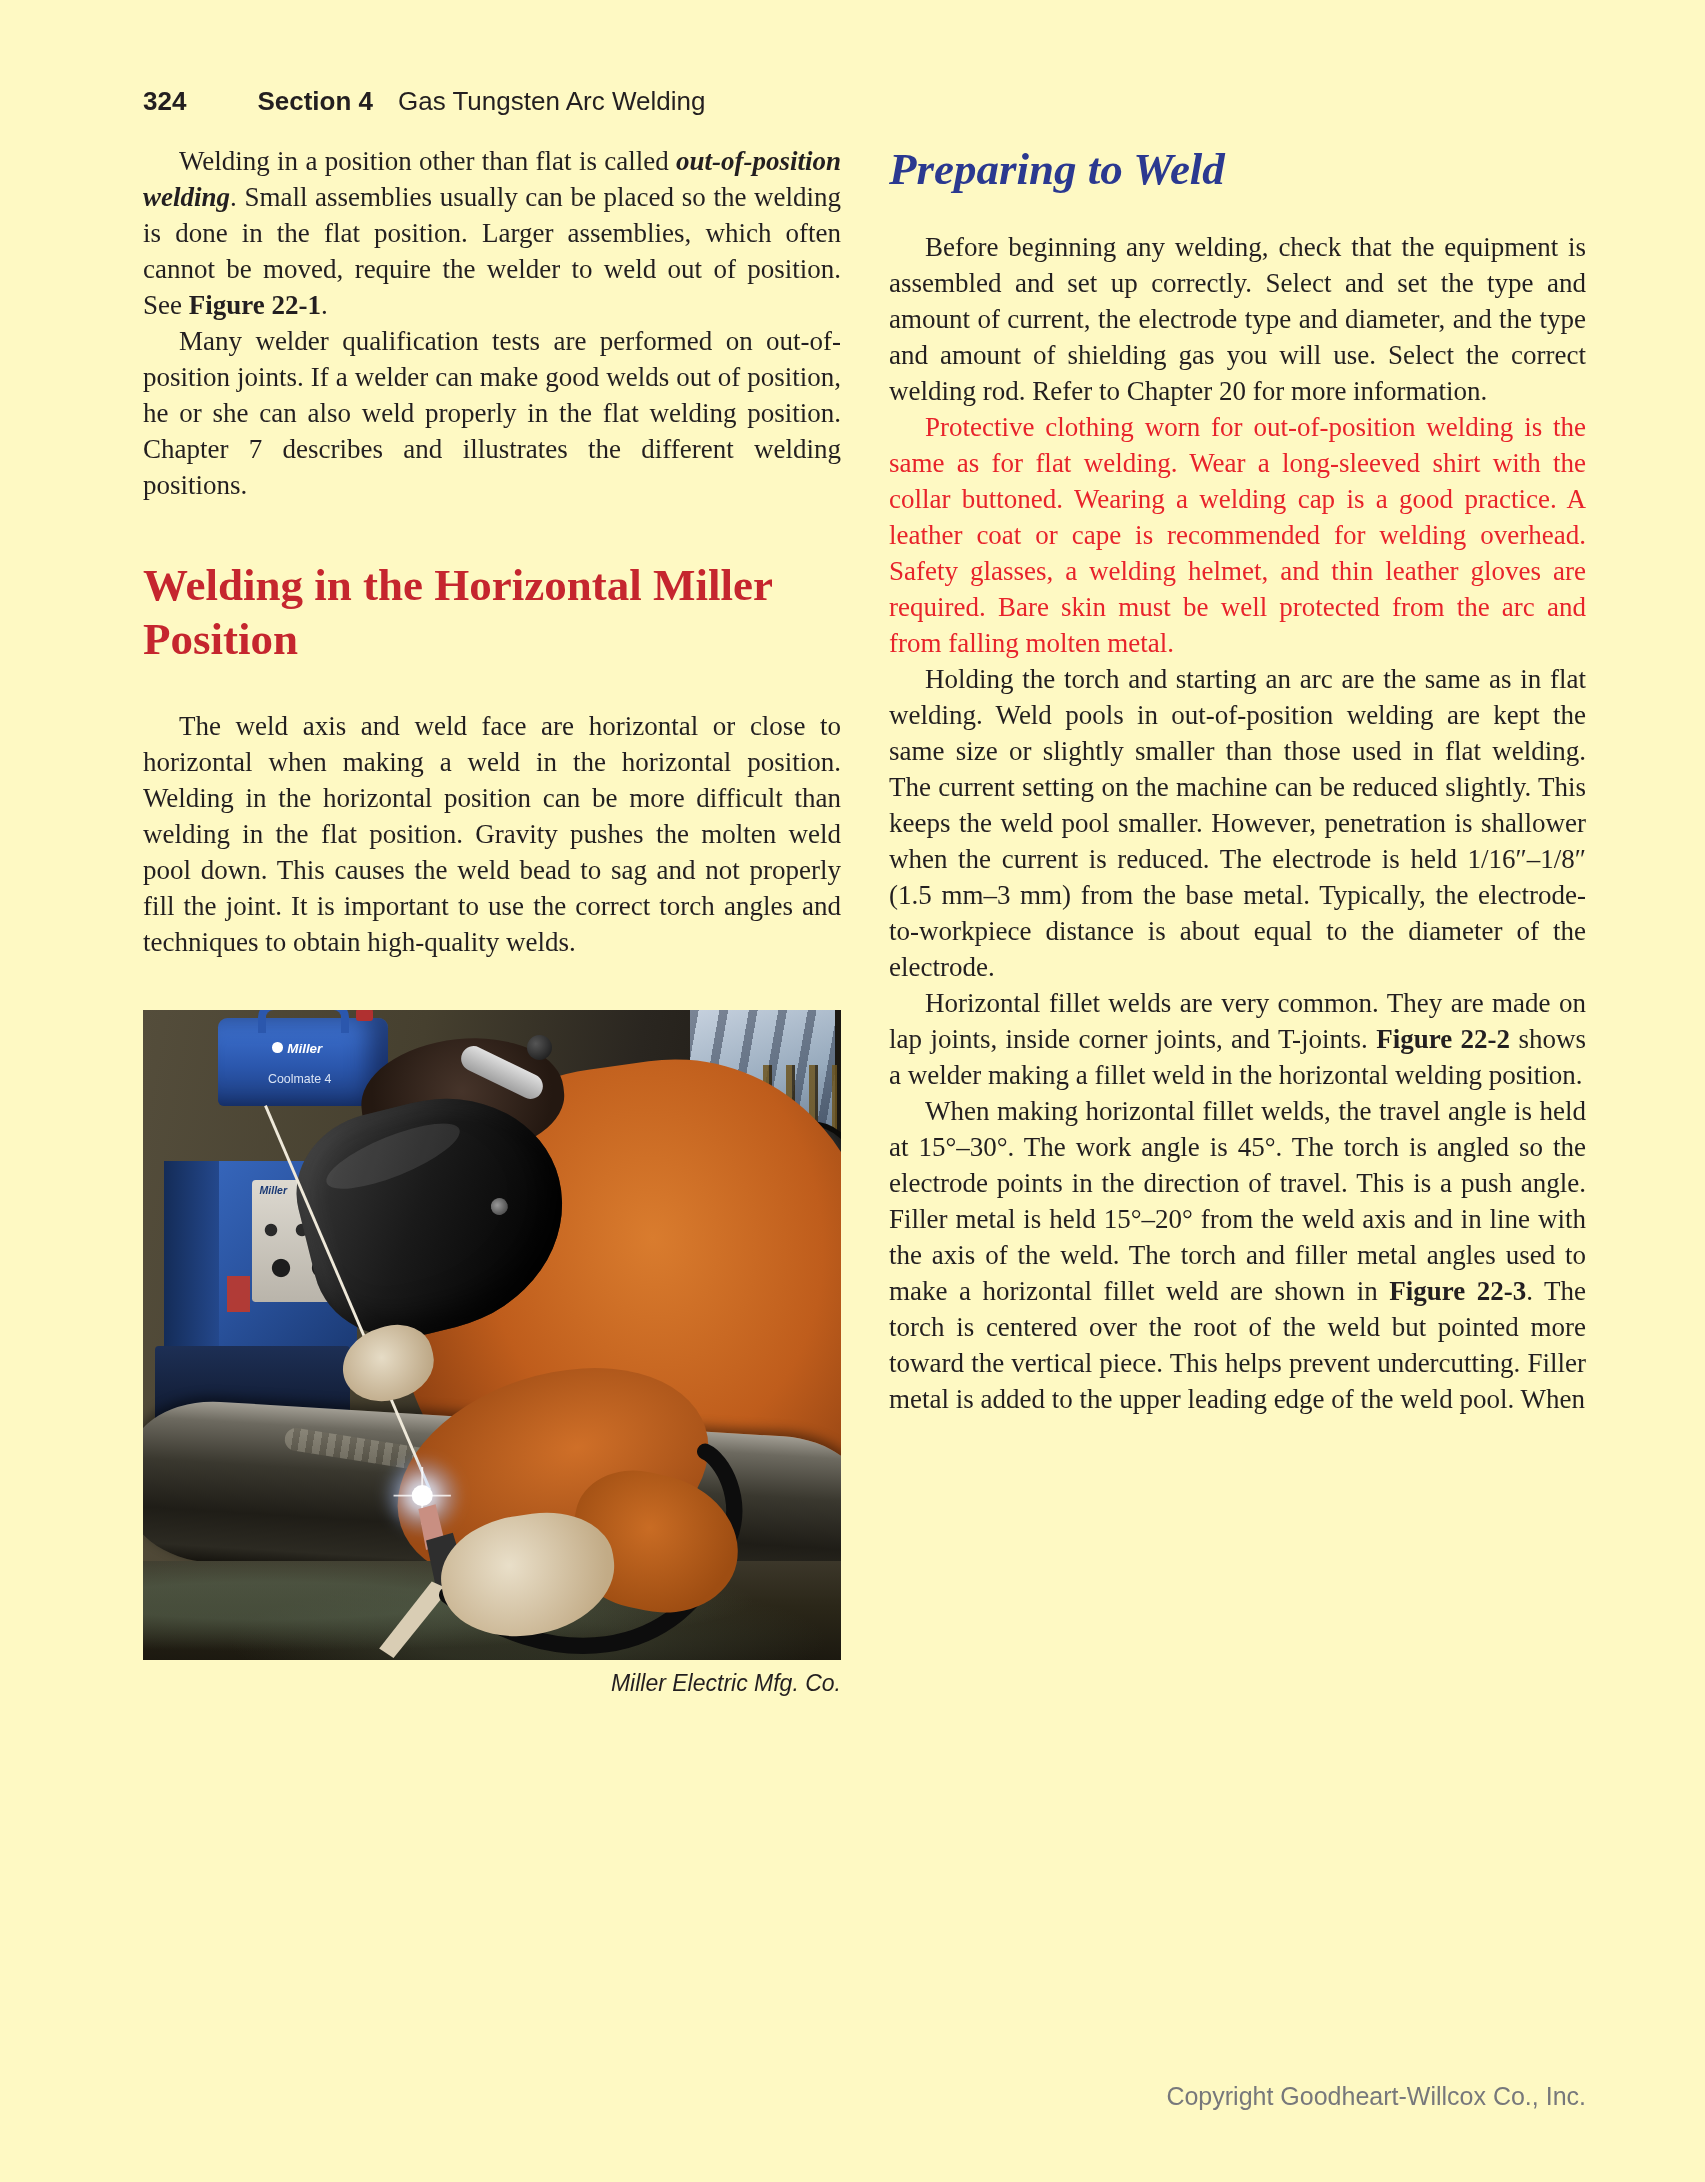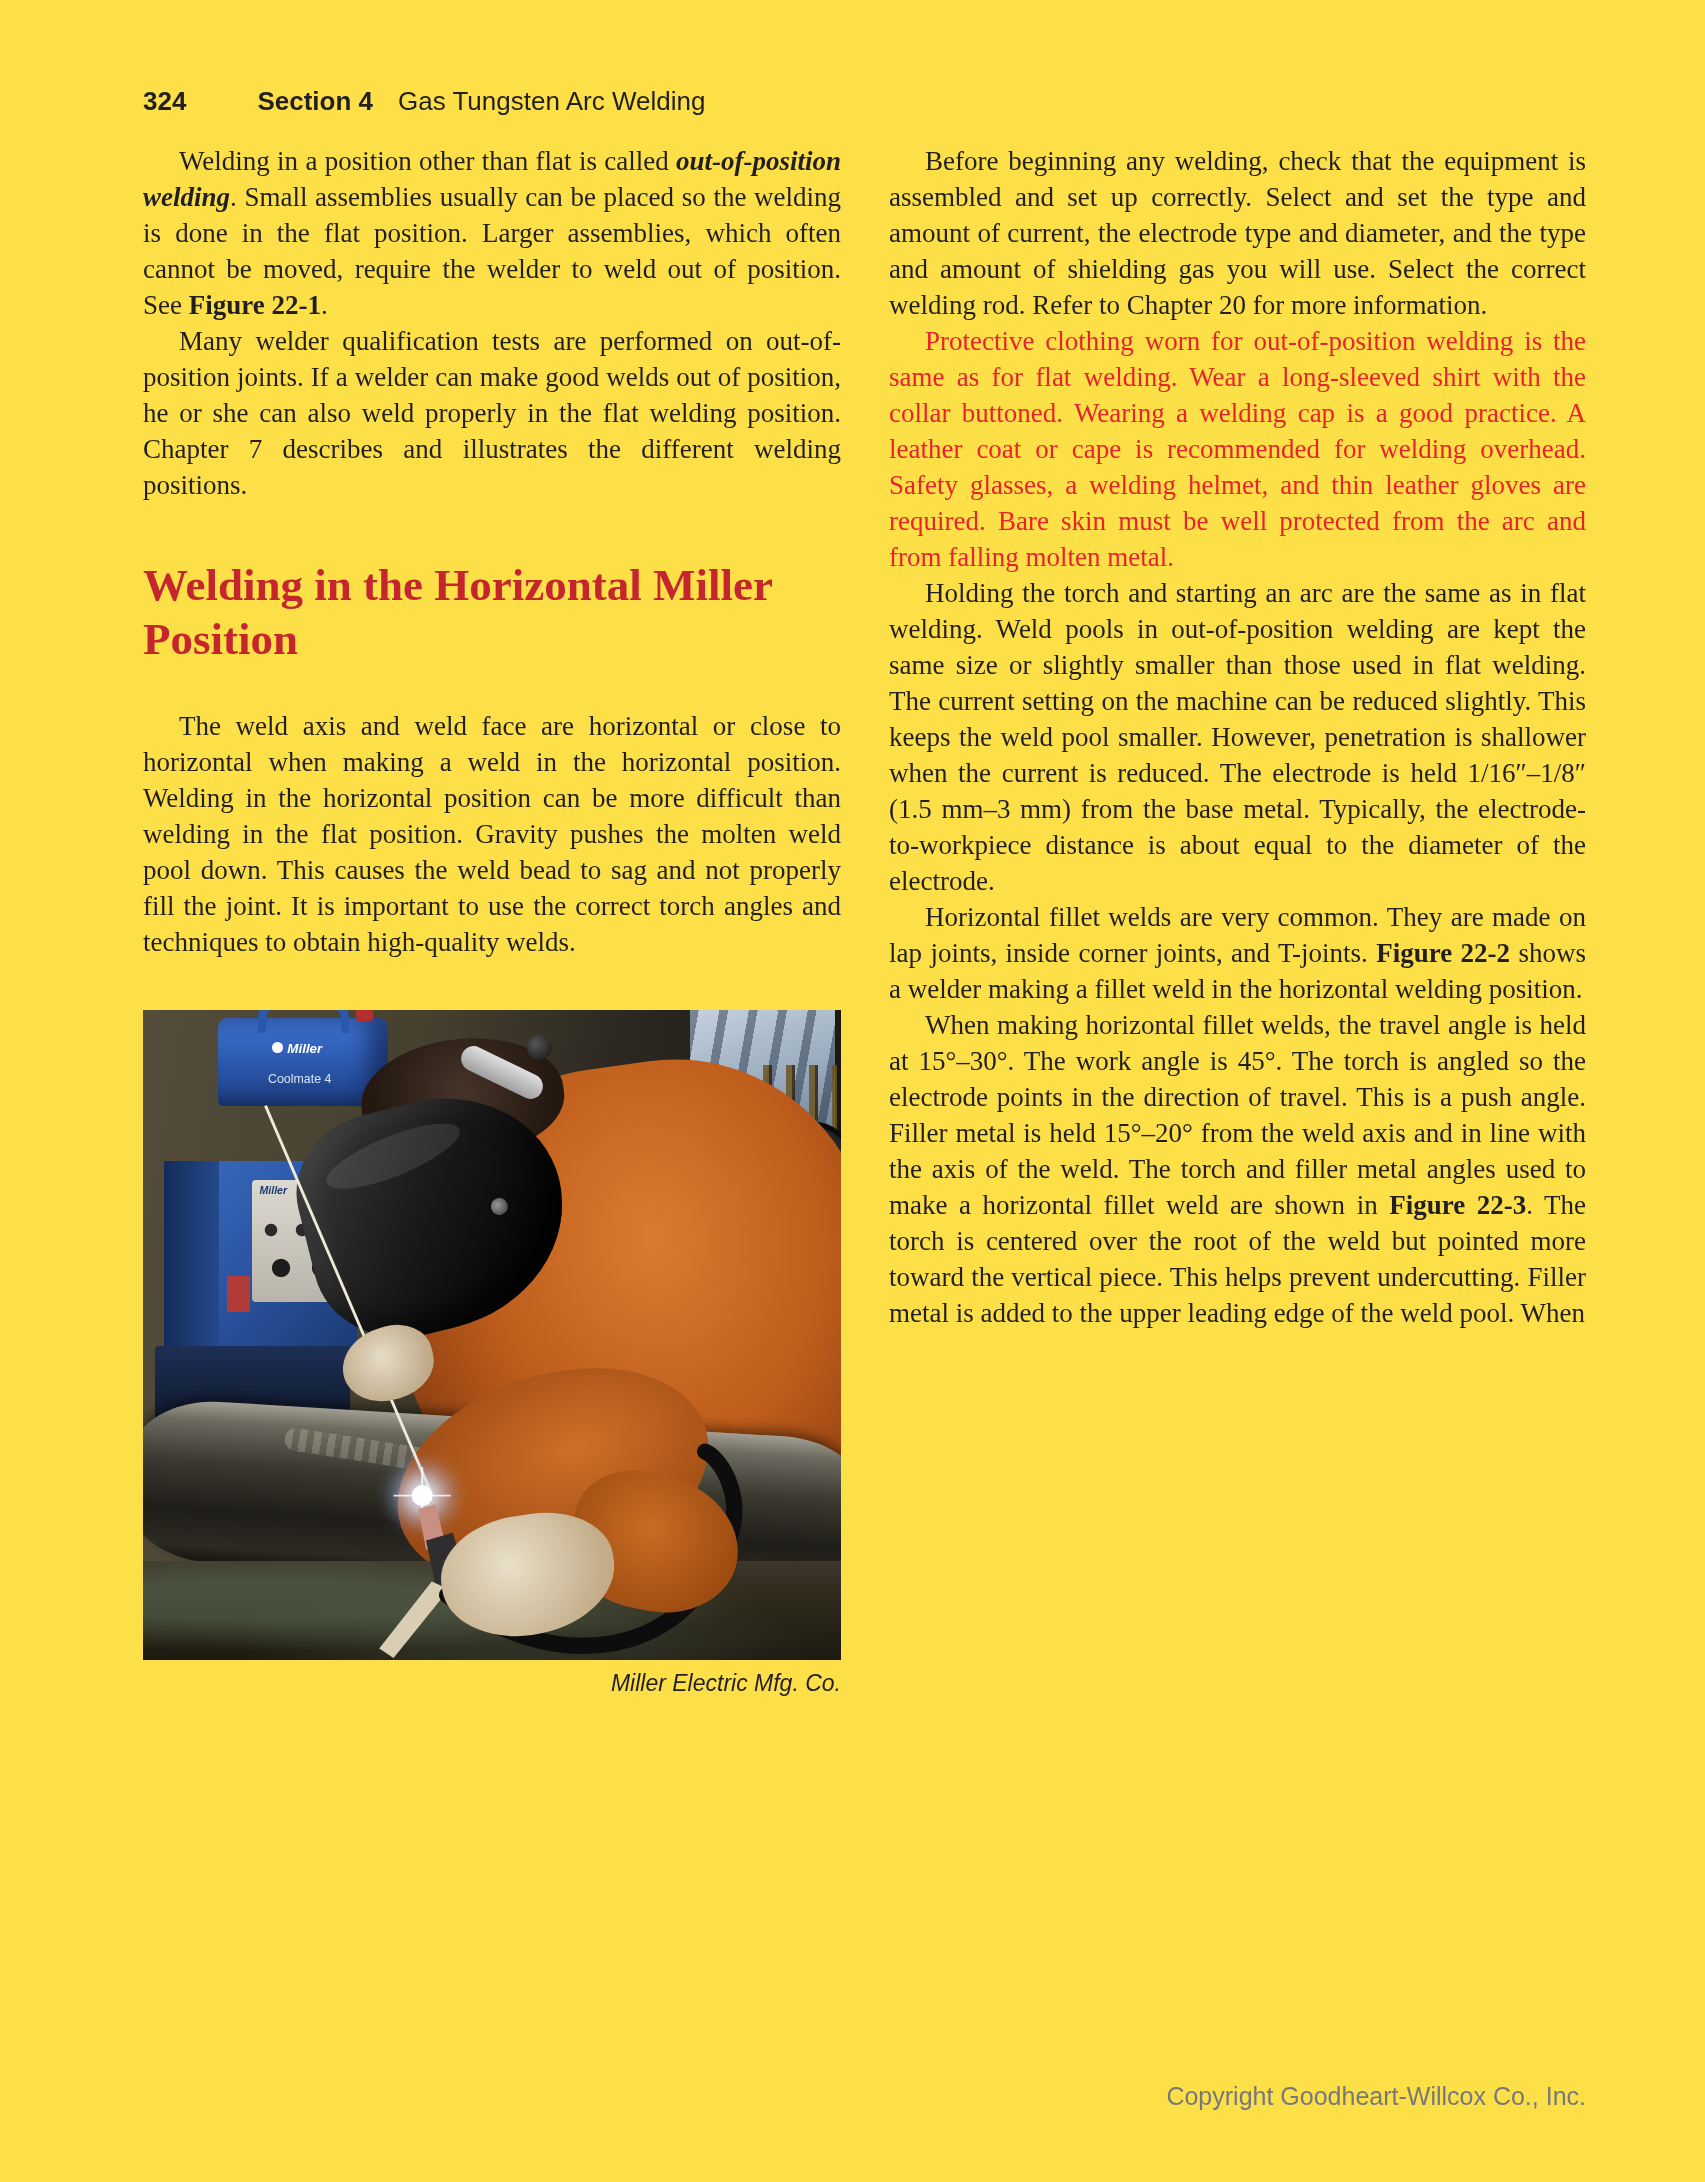--- a/index.html
+++ b/index.html
@@ -1,16 +1,16 @@
 <!DOCTYPE html>
 <html><head>
 <meta charset="utf-8">
 <style>
   html,body{margin:0;padding:0;background:#ffffff;}
-  .page{position:relative;width:1705px;height:2182px;background:#fde047;overflow:hidden;
+  .page{position:relative;width:1705px;height:2182px;background:#fef9c3;overflow:hidden;
         font-family:"Liberation Serif",serif;color:#231F20;}
   
   .pg-header{position:absolute;top:86px;left:143px;width:1443px;
              font-family:"Liberation Sans",sans-serif;font-size:26px;}
   .pg-header .num{font-weight:700;margin-right:71px;}
   .pg-header .sec{font-weight:700;margin-right:25px;}
   .pg-header .ttl{font-weight:400;}
   
   .columns{position:absolute;top:143px;left:143px;width:1443px;display:flex;gap:48px;}
   .col{width:698px;}
@@ -170,20 +170,21 @@
           </svg>
           <div class="ph-glove-upper"></div>
           <div class="ph-cuff"></div>
           <div class="ph-glove-lower"></div>
         </div>
         <div class="credit">Miller Electric Mfg. Co.</div>
       </figure>
     </div>
 
     <div class="col">
+      <h1 class="blue">Preparing to Weld</h1>
       <p class="body"><span class="seg-plain">Before beginning any welding, check that the equipment is assembled and set up correctly. Select and set the type and amount of current, the electrode type and diameter, and the type and amount of shielding gas you will use. Select the correct welding rod. Refer to Chapter 20 for more information.</span></p>
       <p class="body red-bold"><span class="seg-plain">Protective clothing worn for out-of-position welding is the same as for flat welding. Wear a long-sleeved shirt with the collar buttoned. Wearing a welding cap is a good practice. A leather coat or cape is recommended for welding overhead. Safety glasses, a welding helmet, and thin leather gloves are required. Bare skin must be well protected from the arc and from falling molten metal.</span></p>
       <p class="body"><span class="seg-plain">Holding the torch and starting an arc are the same as in flat welding. Weld pools in out-of-position welding are kept the same size or slightly smaller than those used in flat welding. The current setting on the machine can be reduced slightly. This keeps the weld pool smaller. However, penetration is shallower when the current is reduced. The electrode is held 1/16″–1/8″ (1.5 mm–3 mm) from the base metal. Typically, the electrode-to-workpiece distance is about equal to the diameter of the electrode.</span></p>
       <p class="body"><span class="seg-plain">Horizontal fillet welds are very common. They are made on lap joints, inside corner joints, and T-joints. </span><span class="seg-bold">Figure 22-2</span><span class="seg-plain"> shows a welder making a fillet weld in the horizontal welding position.</span></p>
       <p class="body"><span class="seg-plain">When making horizontal fillet welds, the travel angle is held at 15°–30°. The work angle is 45°. The torch is angled so the electrode points in the direction of travel. This is a push angle. Filler metal is held 15°–20° from the weld axis and in line with the axis of the weld. The torch and filler metal angles used to make a horizontal fillet weld are shown in </span><span class="seg-bold">Figure 22-3</span><span class="seg-plain">. The torch is centered over the root of the weld but pointed more toward the vertical piece. This helps prevent undercutting. Filler metal is added to the upper leading edge of the weld pool. When</span></p>
     </div>
 
   </div>
 
   <div class="copyright">Copyright Goodheart-Willcox Co., Inc.</div>

